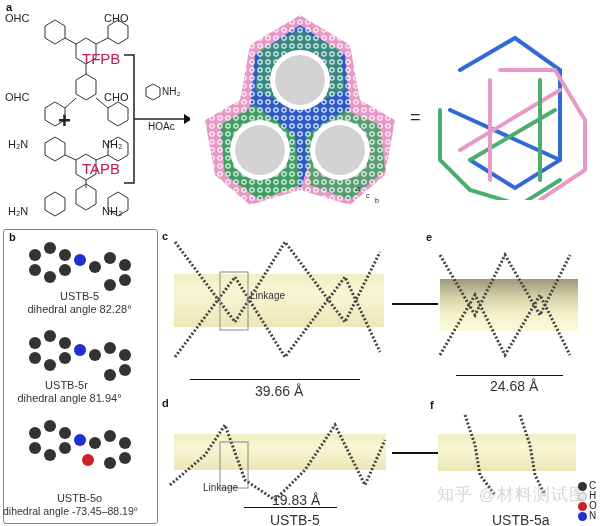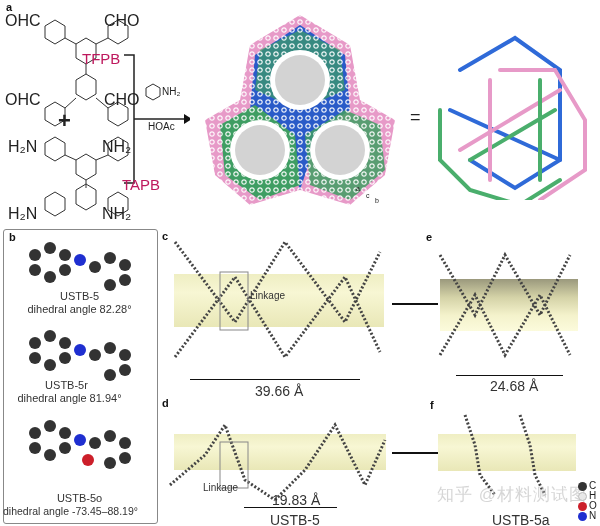--- a/index.html
+++ b/index.html
@@ -1,19 +1,19 @@
 <!DOCTYPE html>
 <html><head>
 <meta charset="utf-8">
 <style>
   html, body { margin:0; padding:0; background:#fff; }
   body { width:600px; height:526px; position:relative; overflow:hidden; font-family:"Liberation Sans", sans-serif; color:#222; }
   .abs { position:absolute; }
   .panel-label { font-weight:bold; font-size:11px; color:#111; }
-  .chem-text { font-size:16px; color:#222; white-space:nowrap; }
+  .chem-text { font-size:11px; color:#222; white-space:nowrap; }
   .chem-label { font-size:15px; color:#be185d; }
   .caption { font-size:11px; color:#333; text-align:center; white-space:nowrap; }
   .dim { font-size:14px; color:#333; white-space:nowrap; }
   .band { background:linear-gradient(to bottom,#ecebb8 0%,#f6f5cc 35%,#e5e3aa 100%); opacity:0.85; }
   .band-dark { background:linear-gradient(to bottom,#8f8d6e 0%,#cfcd9d 35%,#f3f1c6 70%,#fbfad8 100%); opacity:0.9; }
   .box-b { border:1.5px solid #888; border-radius:3px; }
   .arrow-line { background:#111; height:2px; }
   .legend-dot { width:9px; height:9px; border-radius:50%; }
   .legend-txt { font-size:10px; color:#222; }
   .watermark { font-size:17px; color:rgba(200,200,200,0.75); white-space:nowrap; letter-spacing:1px; }
@@ -61,21 +61,21 @@
 <div class="abs chem-text" style="left:5px;top:91px;">OHC</div>
 <div class="abs chem-text" style="left:104px;top:91px;">CHO</div>
 <div class="abs chem-label" style="left:82px;top:50px;">TFPB</div>
 
 <div class="abs" style="left:58px;top:108px;font-size:22px;font-weight:bold;">+</div>
 
 <div class="abs chem-text" style="left:8px;top:138px;">H₂N</div>
 <div class="abs chem-text" style="left:102px;top:138px;">NH₂</div>
 <div class="abs chem-text" style="left:8px;top:205px;">H₂N</div>
 <div class="abs chem-text" style="left:102px;top:205px;">NH₂</div>
-<div class="abs chem-label" style="left:82px;top:176px;margin-left:40px;">TAPB</div>
+<div class="abs chem-label" style="left:82px;top:160px;">TAPB</div>
 
 <div class="abs chem-text" style="left:162px;top:86px;font-size:10px;">NH₂</div>
 <div class="abs chem-text" style="left:148px;top:121px;font-size:10px;">HOAc</div>
 
 <svg class="abs" style="left:200px;top:10px;" width="200" height="200">
   <defs>
     <pattern id="mesh" width="8" height="8" patternUnits="userSpaceOnUse">
       <circle cx="4" cy="4" r="2.2" fill="none" stroke="rgba(255,255,255,0.9)" stroke-width="1.2"></circle>
     </pattern>
   </defs>

